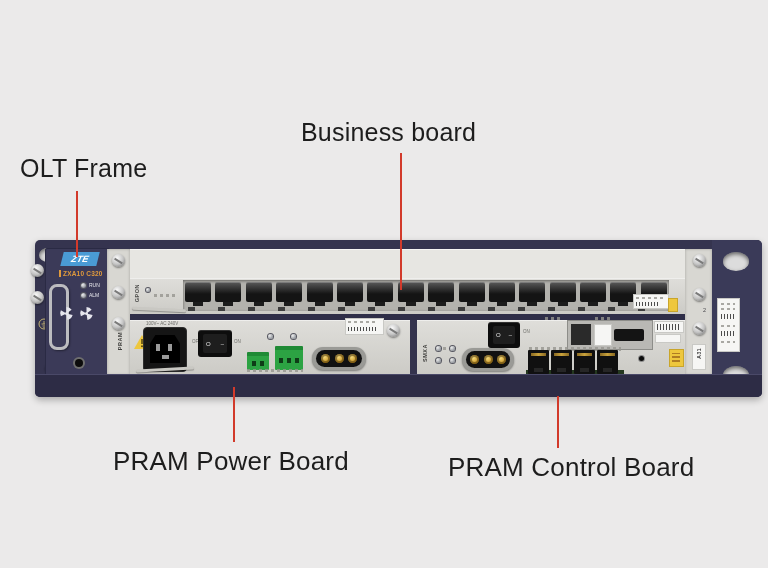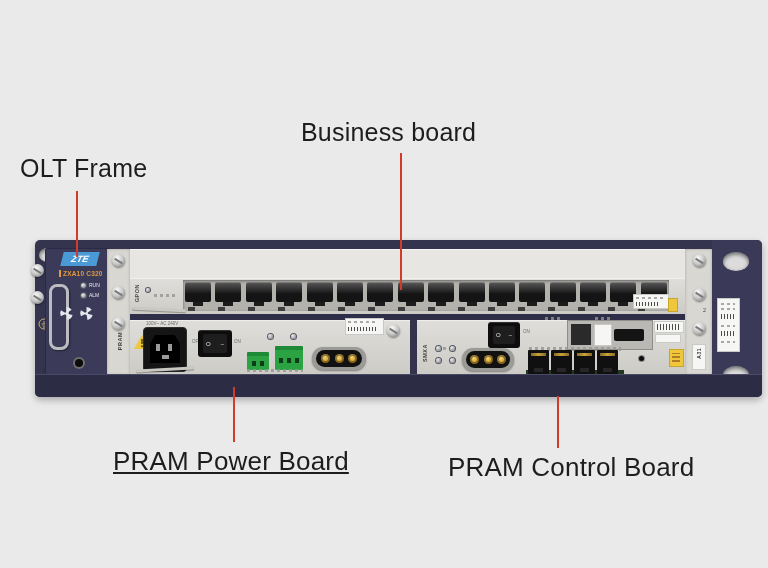--- a/index.html
+++ b/index.html
@@ -73,21 +73,21 @@
   .tinytxt{position:absolute;color:#6e6e6a;font-size:4.5px;line-height:1;white-space:nowrap;}
   .jack{position:absolute;border-radius:50%;background:#0c0c0c;box-shadow:0 0 0 2px #6f6f6f;}
 </style>
 </head>
 <body>
 
 <div class="canvas">
 
   <div class="callout" style="left:20px;top:154px;">OLT Frame</div>
   <div class="callout" style="left:301px;top:118px;">Business board</div>
-  <div class="callout" style="left:113px;top:446px;font-size:26px;text-decoration:underline;">PRAM Power Board</div>
+  <div class="callout" style="left:113px;top:446px;font-size:26px;">PRAM Power Board</div>
   <div class="callout" style="left:448px;top:452px;font-size:26px;">PRAM Control Board</div>
 
   <div class="leader" style="left:76px;top:191px;height:66px;"></div>
   <div class="leader" style="left:400px;top:153px;height:137px;"></div>
   <div class="leader" style="left:233px;top:387px;height:55px;"></div>
   <div class="leader" style="left:557px;top:396px;height:52px;"></div>
 
   <div class="chassis">
 
     <div class="hole abs" style="left:4px;top:8px;width:18px;height:14px;"></div>

